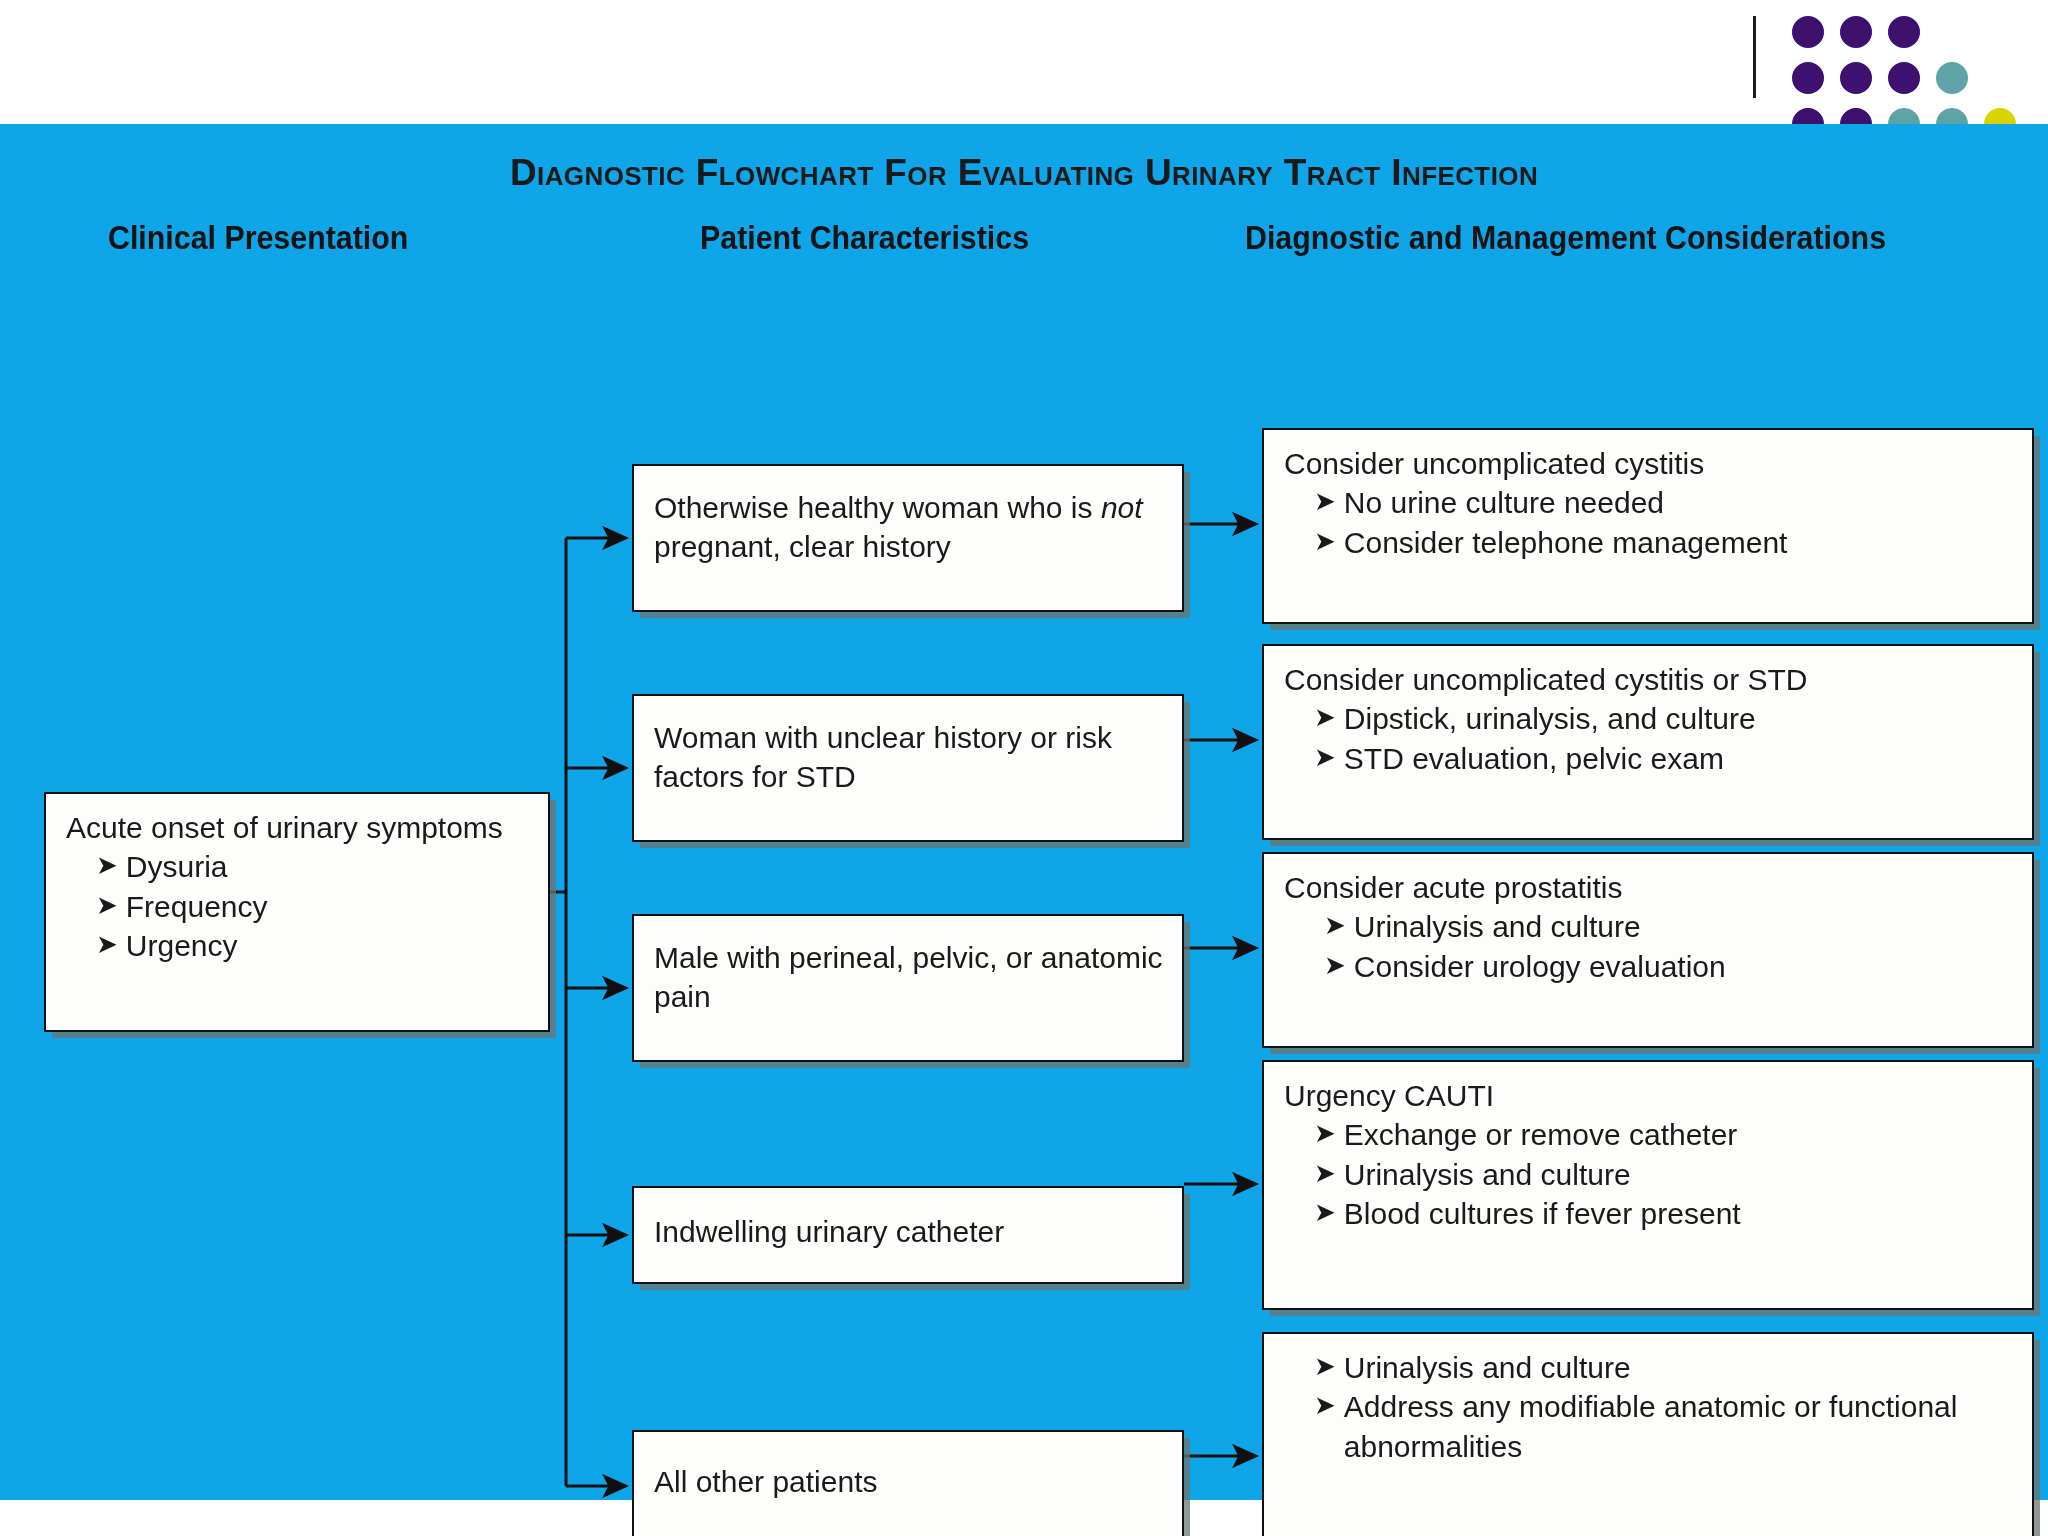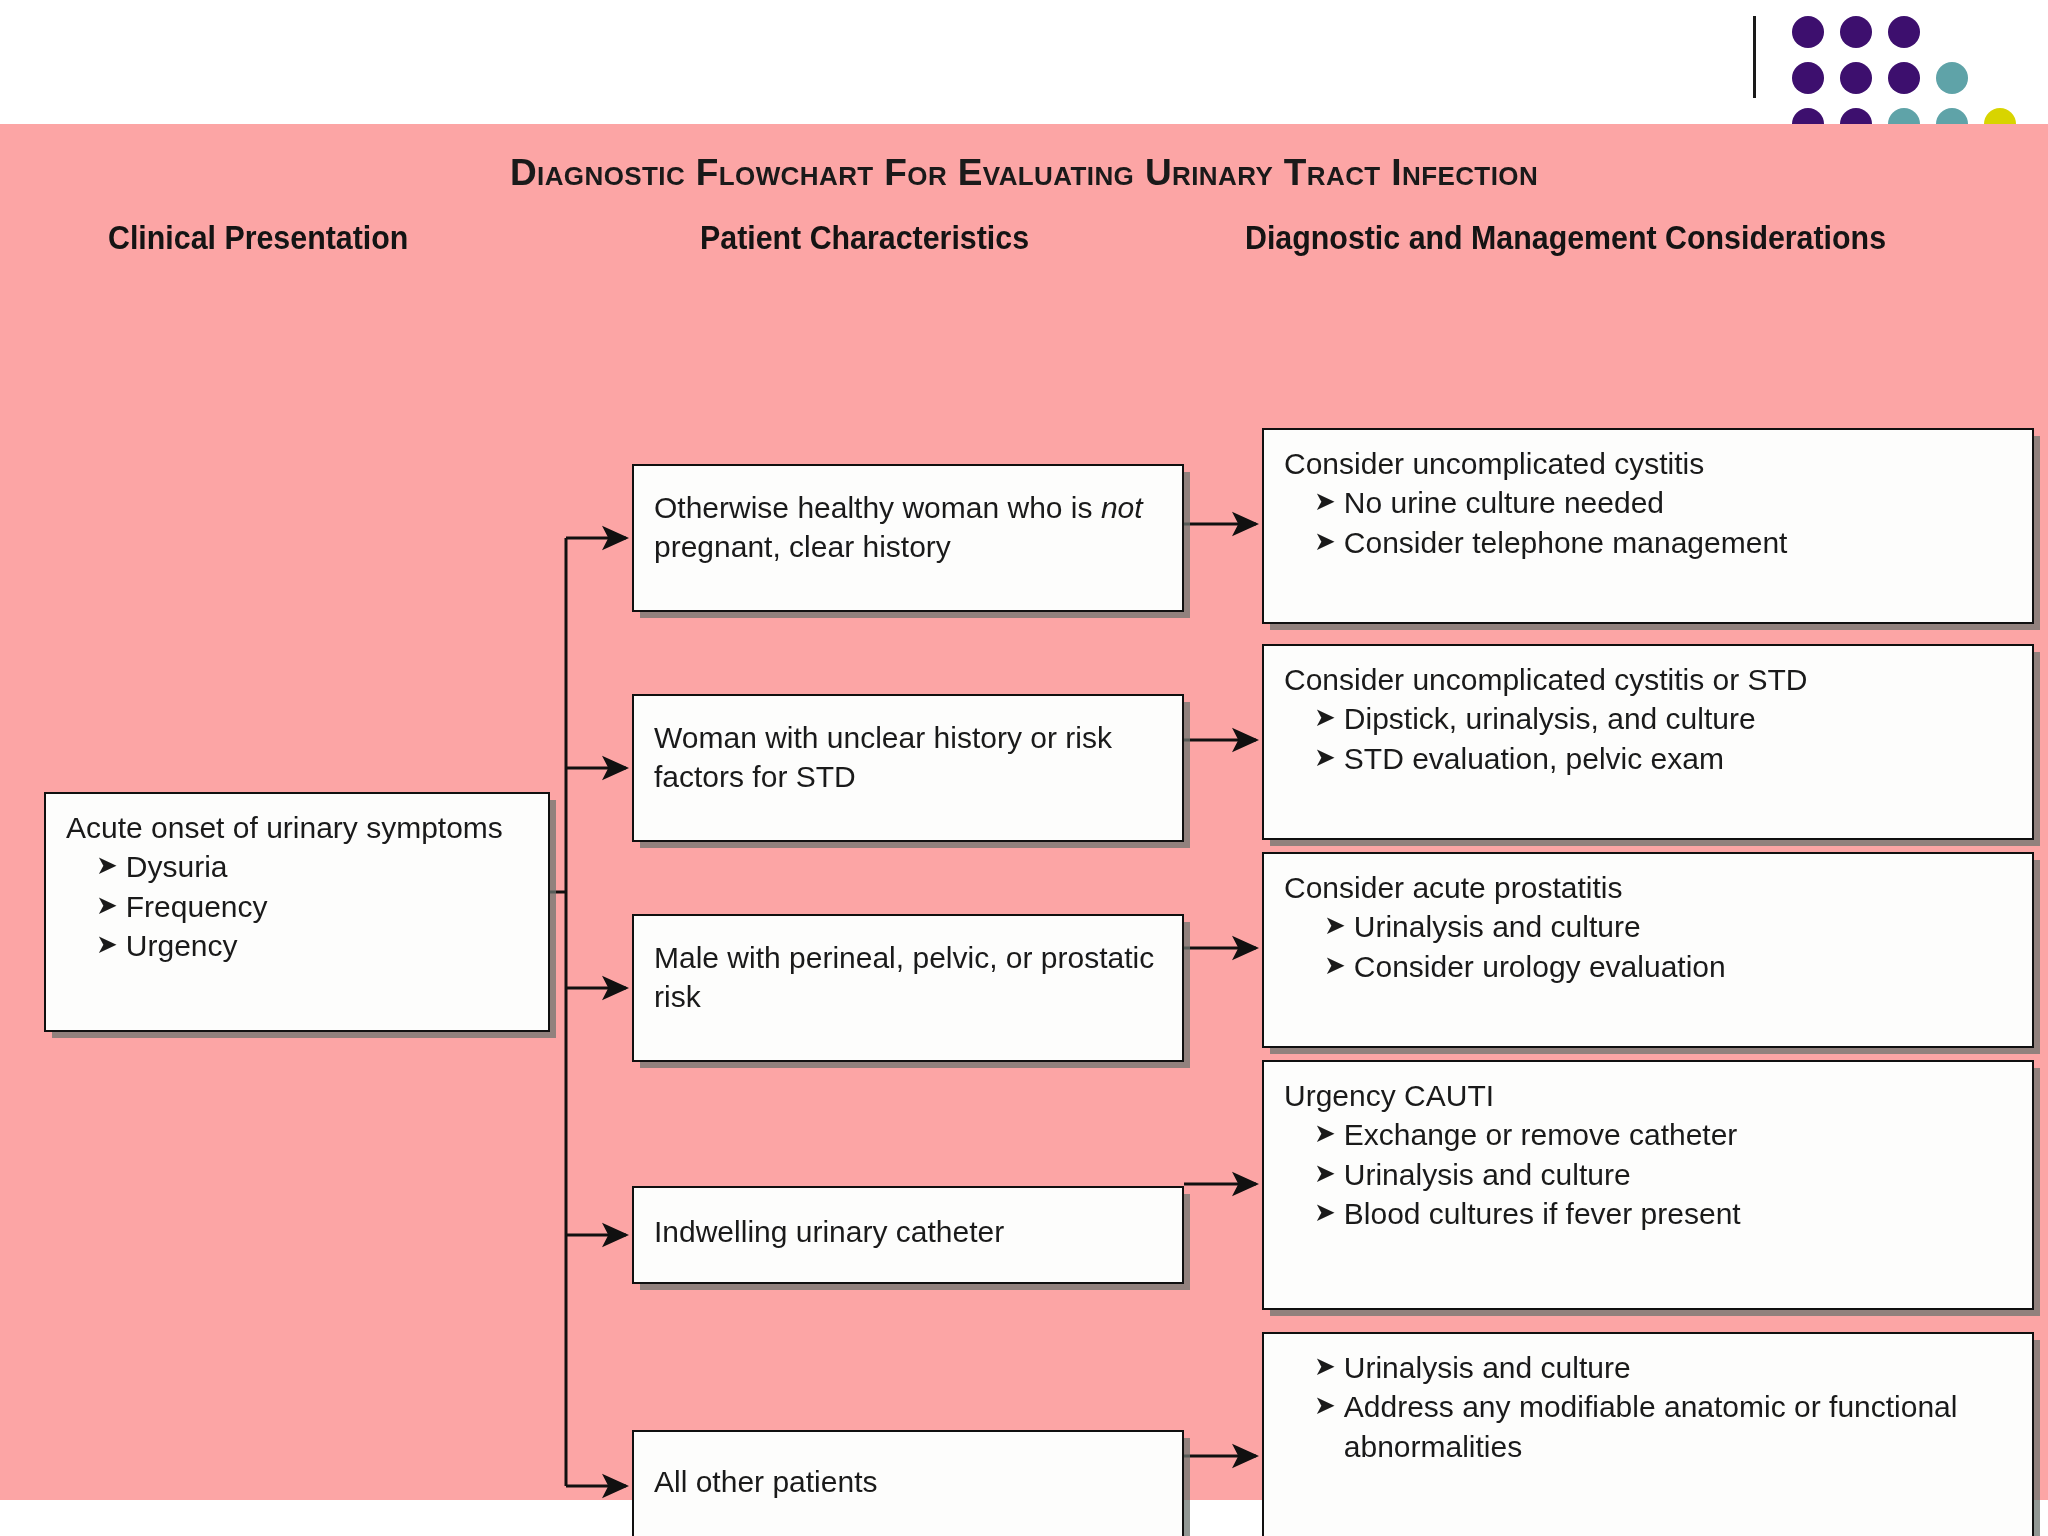--- a/index.html
+++ b/index.html
@@ -45,21 +45,21 @@
     border-radius: 50%;
   }
   .dot.empty { background: transparent; }
 
   
   #panel {
     position: absolute;
     left: 0; top: 124px;
     width: 2048px;
     height: 1376px;
-    background: #fca5a5;
+    background: #0ea5e9;
   }
 
   
   #chart-title {
     position: absolute;
     left: 0; top: 28px;
     width: 2048px;
     text-align: center;
     font-family: "Liberation Sans", sans-serif;
     font-weight: bold;
@@ -205,21 +205,21 @@
   </div>
 
   <div class="node" style="left:632px; top:570px; width:552px; height:148px;">
     <div class="pad" style="padding-top:22px;">
       <div id="patient-text-1">Woman with unclear history or risk factors for STD</div>
     </div>
   </div>
 
   <div class="node" style="left:632px; top:790px; width:552px; height:148px;">
     <div class="pad" style="padding-top:22px;">
-      <div id="patient-text-2">Male with perineal, pelvic, or prostatic risk</div>
+      <div id="patient-text-2">Male with perineal, pelvic, or anatomic pain</div>
     </div>
   </div>
 
   <div class="node" style="left:632px; top:1062px; width:552px; height:98px;">
     <div class="pad" style="padding-top:24px;">
       <div id="patient-text-3">Indwelling urinary catheter</div>
     </div>
   </div>
 
   <div class="node" style="left:632px; top:1306px; width:552px; height:112px;">

